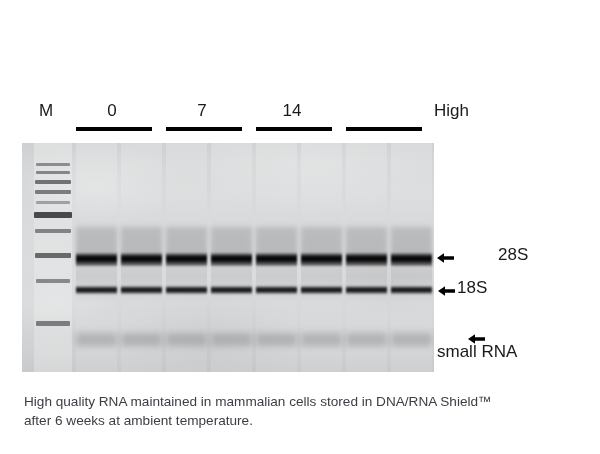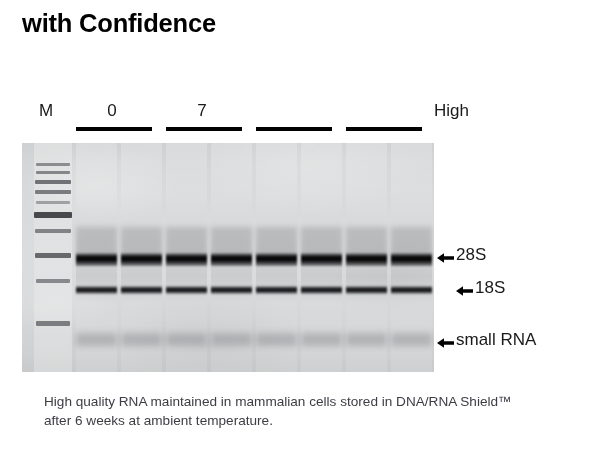--- a/index.html
+++ b/index.html
@@ -185,38 +185,38 @@
   
   #figure-caption {
     position: absolute;
     left: 24px;
     top: 392px;
     width: 556px;
     font-size: 13.6px;
     line-height: 19px;
     color: #3d3d45;
   }
-  #figure-caption .cline { display: block; margin-left: 20px; }
+  #figure-caption .cline { display: block; }
 </style>
 </head>
 <body>
 
 <div id="figure-title">
-  <span class="tline">with Confidence</span>
 </div>
 
 <div id="gel-header">
   <span class="hdr-label hdr-marker">M</span>
 
   <span class="grp-tick-label" style="left:48px;width:84px;">0</span>
   <span class="group-rule" style="left:54px;width:76px;"></span>
 
   <span class="grp-tick-label" style="left:138px;width:84px;">7</span>
   <span class="group-rule" style="left:144px;width:76px;"></span>
 
+  <span class="grp-tick-label" style="left:228px;width:84px;">14</span>
   <span class="group-rule" style="left:234px;width:76px;"></span>
 
   <span class="group-rule" style="left:324px;width:76px;"></span>
 
   <span class="hdr-label hdr-days">High</span>
 </div>
 
 <div id="gel-figure">
   <div id="gel-bg"></div>
   <div id="gel-noise"></div>
@@ -280,39 +280,39 @@
     <div class="band-small" style="top:190px; height:13px;"></div>
   </div>
   <div class="sample-lane" style="left:369px; width:41px;">
     <div class="band-inter" style="top:84px;  height:30px;"></div>
     <div class="band-28s" style="top:110px; height:13px;"></div>
     <div class="band-18s" style="top:143px; height:8px;"></div>
     <div class="band-small" style="top:190px; height:13px;"></div>
   </div>
 </div>
 
-<div class="annot" style="left:437px; top:245px;">
+<div class="annot" style="left:437px; top:245px;gap:42px;">
   <span class="arrow-icon">
     <svg viewBox="0 0 17 12" width="17" height="12" aria-hidden="true">
       <path d="M0 6 L7 1.2 L7 4.3 L17 4.3 L17 7.7 L7 7.7 L7 10.8 Z" fill="#000000"></path>
     </svg>
   </span>
   <span class="annot-text">28S</span>
 </div>
 
-<div class="annot" style="left:456px; top:278px;">
+<div class="annot" style="left:438px; top:278px;">
   <span class="arrow-icon">
     <svg viewBox="0 0 17 12" width="17" height="12" aria-hidden="true">
       <path d="M0 6 L7 1.2 L7 4.3 L17 4.3 L17 7.7 L7 7.7 L7 10.8 Z" fill="#000000"></path>
     </svg>
   </span>
   <span class="annot-text">18S</span>
 </div>
 
-<div class="annot" style="left:437px; top:330px;">
+<div class="annot" style="left:437px; top:330px;flex-direction:column;">
   <span class="arrow-icon">
     <svg viewBox="0 0 17 12" width="17" height="12" aria-hidden="true">
       <path d="M0 6 L7 1.2 L7 4.3 L17 4.3 L17 7.7 L7 7.7 L7 10.8 Z" fill="#000000"></path>
     </svg>
   </span>
   <span class="annot-text">small RNA</span>
 </div>
 
 <div id="figure-caption">
   <span class="cline">High quality RNA maintained in mammalian cells stored in DNA/RNA Shield™</span>

